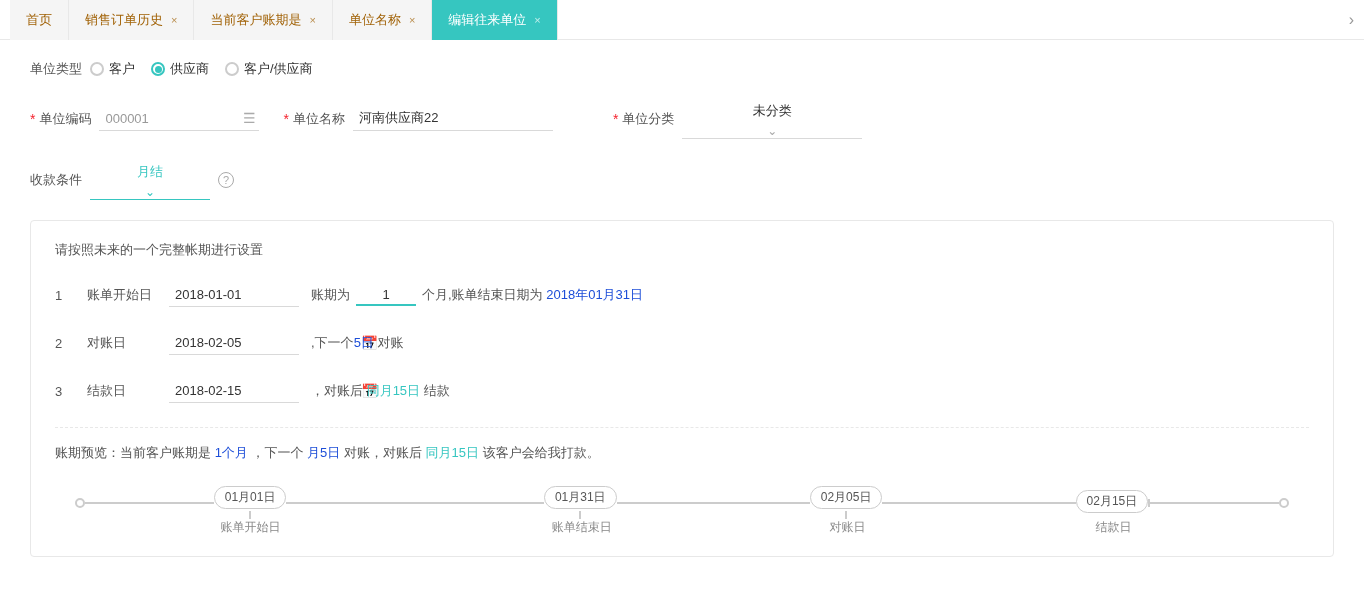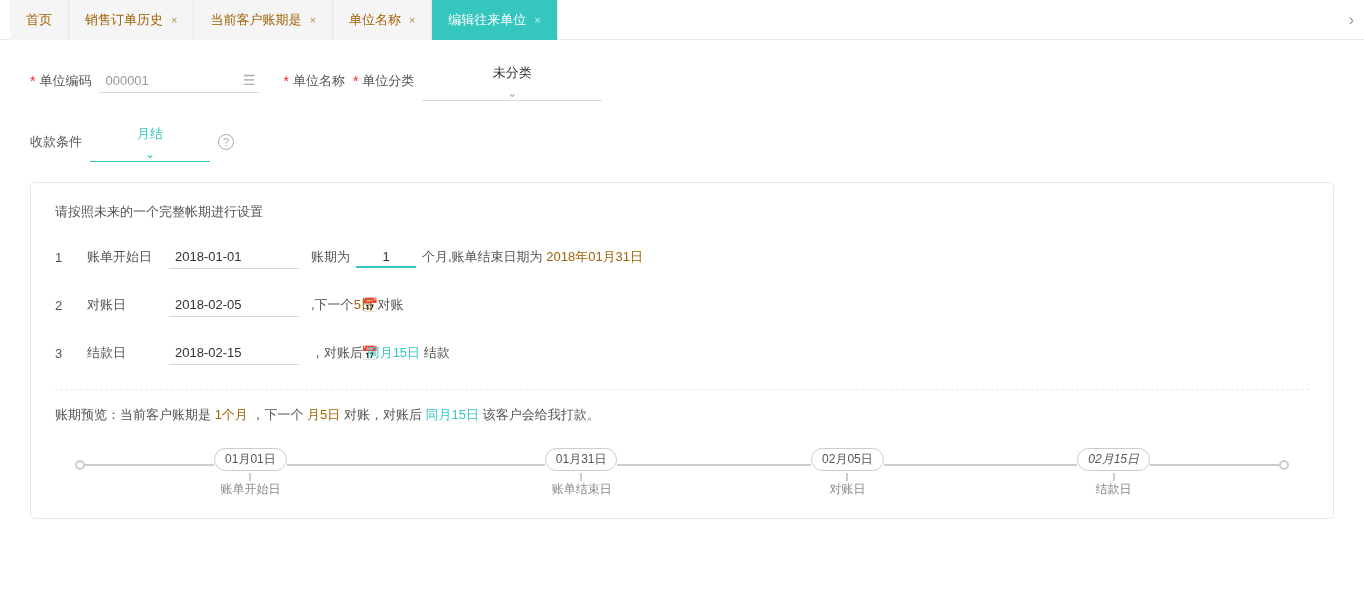--- a/index.html
+++ b/index.html
@@ -231,21 +231,21 @@
     }
     .period-date-wrap .cal-icon {
       color: #aaa;
       font-size: 14px;
       padding: 0 4px;
     }
     .period-desc {
       font-size: 13px;
       color: #555;
     }
-    .highlight-orange { color: #a16207; }
+    .highlight-orange { color: #1d4ed8; }
     .highlight-teal { color: #36c6c0; }
 
     
     .preview-section {
       padding: 16px 0 0 0;
       border-top: 1px dashed #e8e8e8;
       margin-top: 8px;
     }
     .preview-text {
       font-size: 13px;
@@ -277,30 +277,48 @@
   </div>
   <div class="tab active">
     <span>编辑往来单位</span>
     <span class="close-icon">×</span>
   </div>
   <div class="tab-expand">›</div>
 </div>
 
 <div class="page-content">
 
+  <div class="form-row">
+    <span class="form-label">单位类型</span>
+    <div class="radio-group">
+      <label class="radio-item">
+        <div class="radio-circle"></div>
+        <span>客户</span>
+      </label>
+      <label class="radio-item">
+        <div class="radio-circle checked"></div>
+        <span>供应商</span>
+      </label>
+      <label class="radio-item">
+        <div class="radio-circle"></div>
+        <span>客户/供应商</span>
+      </label>
+    </div>
+  </div>
 
   <div class="form-row">
     <span class="required-star">*</span>
     <span class="form-label">单位编码</span>
     <div class="input-with-icon field-gap">
       <input type="text" style="color: rgb(153, 153, 153); width: 120px;" value="000001">
       <span class="cal-icon">☰</span>
     </div>
     <span class="required-star">*</span>
     <span class="form-label">单位名称</span>
+    <input type="text" class="form-input input-name field-gap2" style="width: 200px; border-bottom: 1px solid rgb(217, 217, 217);" value="河南供应商22">
     <span class="required-star">*</span>
     <span class="form-label">单位分类</span>
     <div class="select-wrap">
       <span class="select-value">未分类</span>
       <span class="chevron">⌄</span>
     </div>
   </div>
 
   <div class="form-row">
     <span class="form-label">收款条件</span>
@@ -384,21 +402,21 @@
 
         <div style="flex:1.5;height:2px;background:#ccc;"></div>
 
         <div style="display:flex;flex-direction:column;align-items:center;">
           <div style="border:1px solid #ccc;border-radius:12px;padding:2px 10px;font-size:12px;color:#555;background:#fff;white-space:nowrap;margin-bottom:2px;">02月05日</div>
           <div style="width:2px;height:8px;background:#ccc;"></div>
         </div>
 
         <div style="flex:1.5;height:2px;background:#ccc;"></div>
 
-        <div style="display:flex;flex-direction:column;align-items:center;font-style:italic;">
+        <div style="display:flex;align-items:center;">
           <div style="border:1px solid #ccc;border-radius:12px;padding:2px 10px;font-size:12px;color:#555;background:#fff;white-space:nowrap;margin-bottom:2px;">02月15日</div>
           <div style="width:2px;height:8px;background:#ccc;"></div>
         </div>
 
         <div style="flex:1;height:2px;background:#ccc;"></div>
 
         <div style="width:10px;height:10px;border-radius:50%;border:2px solid #ccc;background:#fff;flex-shrink:0;"></div>
       </div>
 
       <div style="display:flex;align-items:flex-start;padding:0 20px;">

